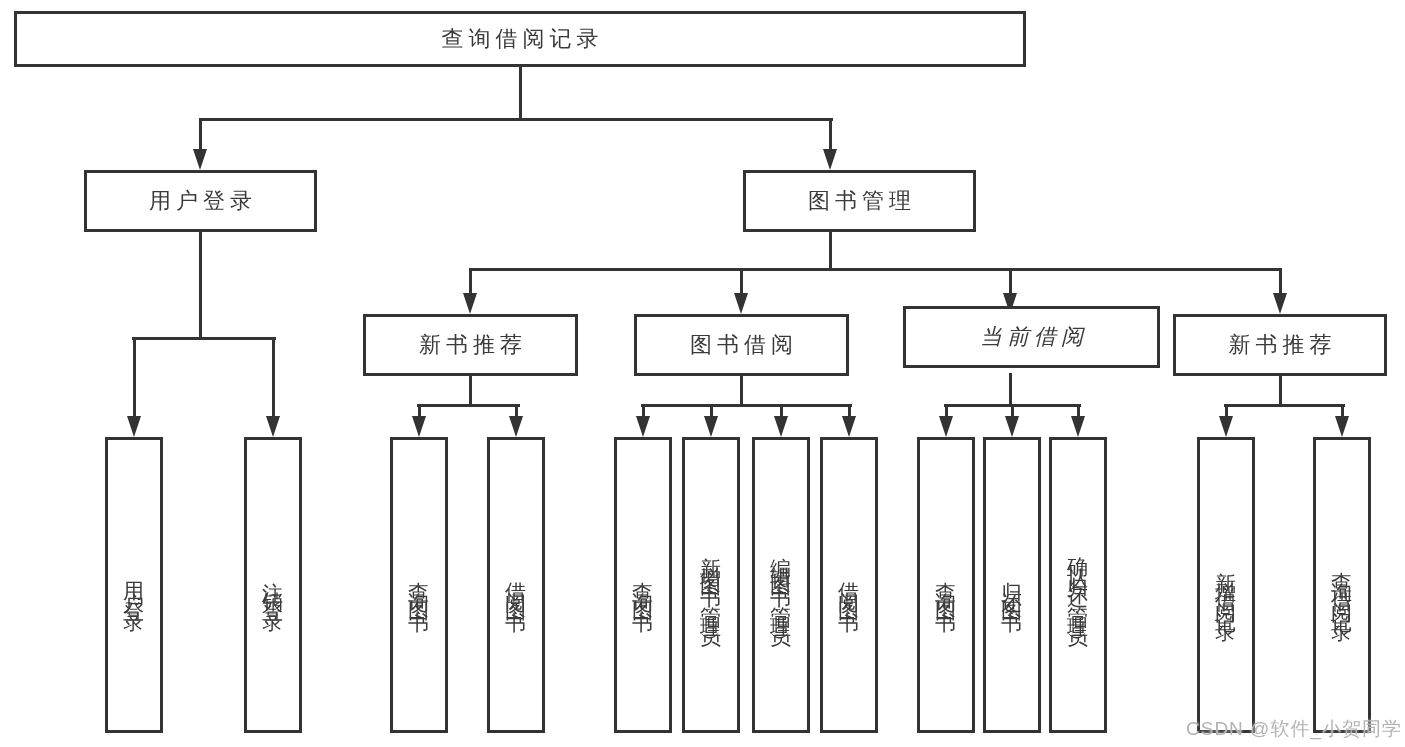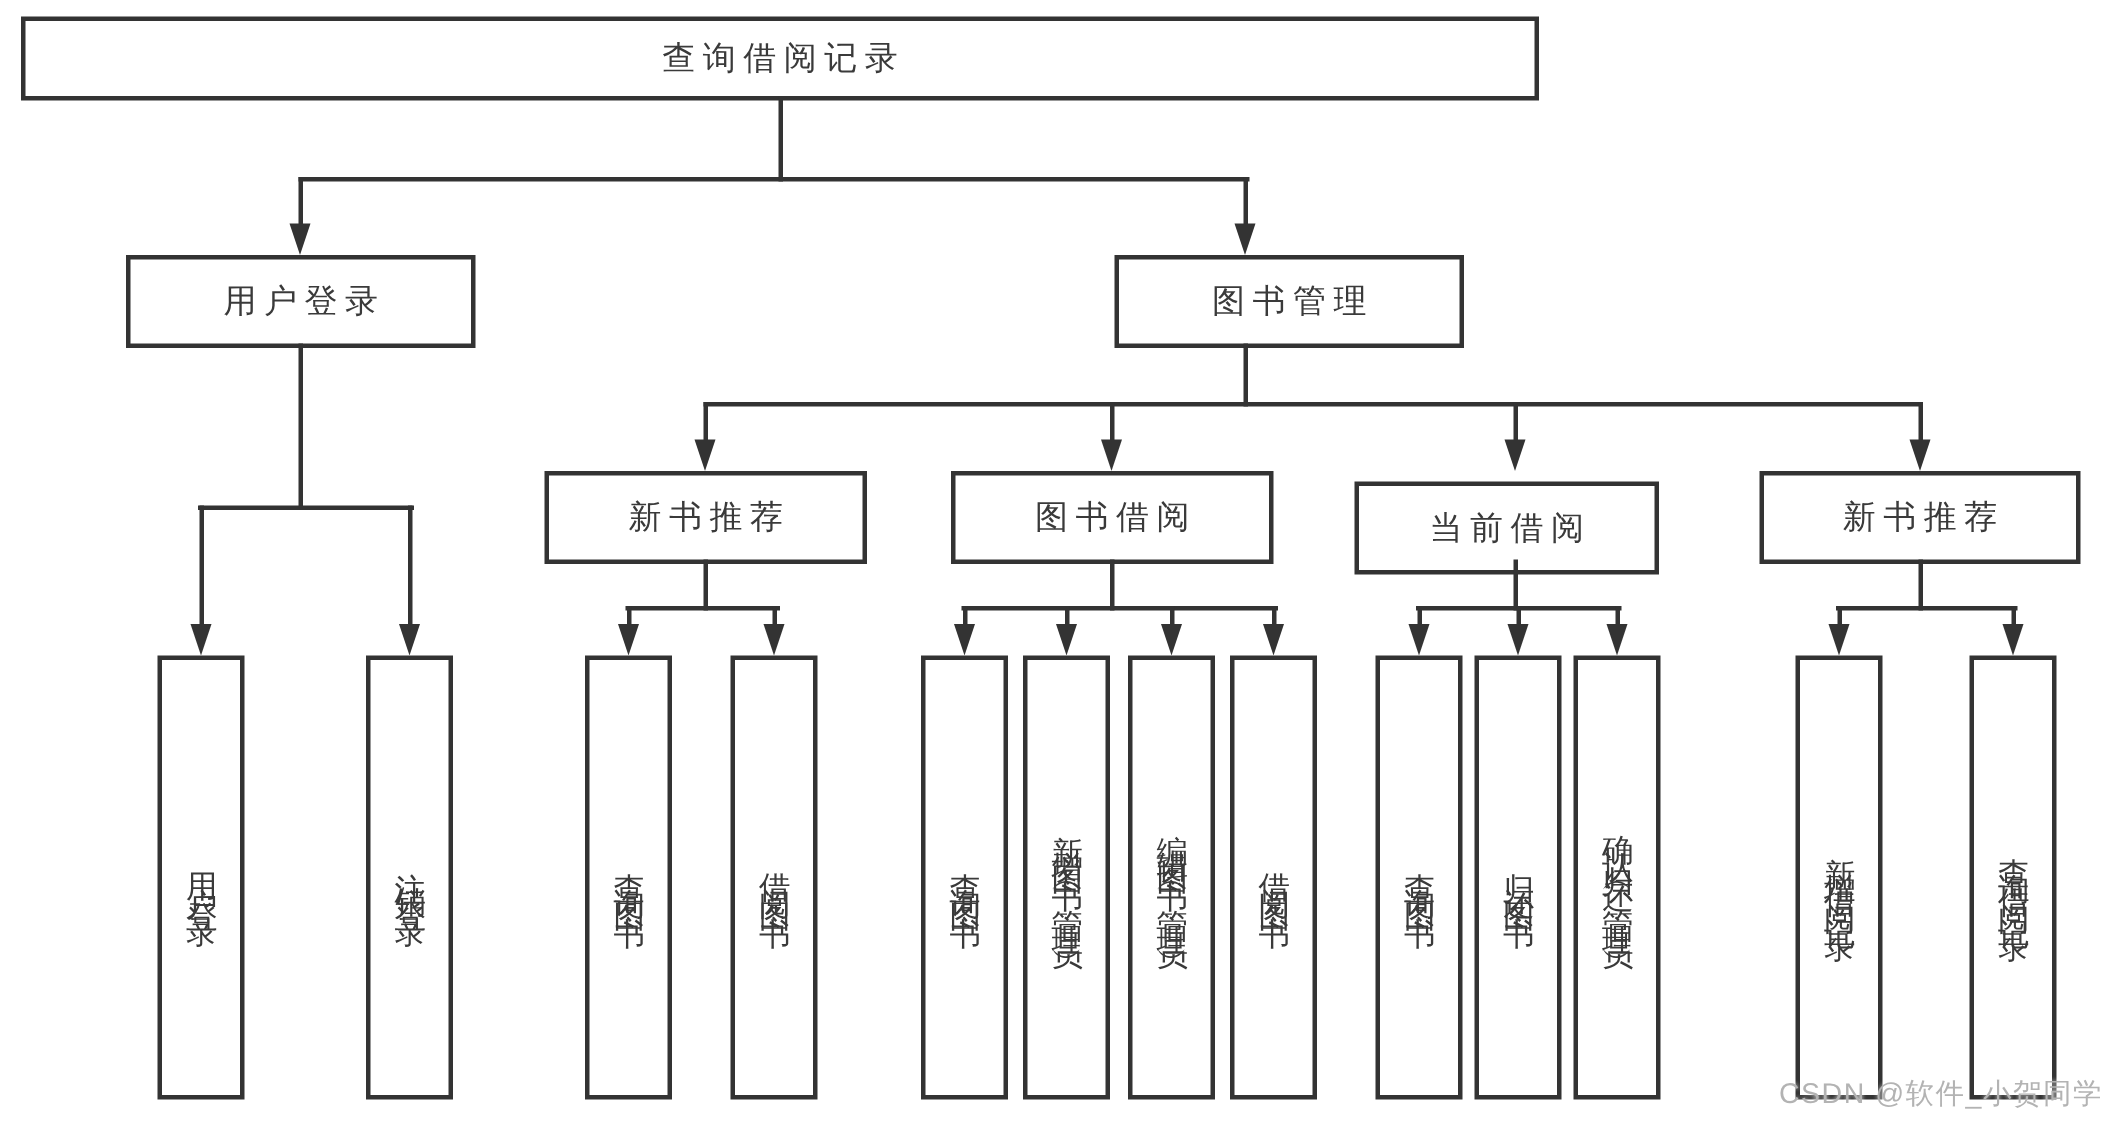--- a/index.html
+++ b/index.html
@@ -94,21 +94,21 @@
   <div class="arrow" style="left:1003px; top:293px;"></div>
   <div class="v-line" style="left:1279px; top:268px; height:28px;"></div>
   <div class="arrow" style="left:1273px; top:293px;"></div>
 
   <div class="box" style="left:634px; top:314px; width:215px; height:62px;">
     <span class="h-label">图书借阅</span>
   </div>
   <div class="box" style="left:363px; top:314px; width:215px; height:62px;">
     <span class="h-label">新书推荐</span>
   </div>
-  <div class="box" style="left:903px; top:321px; width:203px; height:62px;">
+  <div class="box" style="left:903px; top:306px; width:257px; height:62px;font-style:italic;">
     <span class="h-label">当前借阅</span>
   </div>
   <div class="box" style="left:1173px; top:314px; width:214px; height:62px;">
     <span class="h-label">新书推荐</span>
   </div>
 
   <div class="v-line" style="left:469px; top:373px; height:34px;"></div>
   <div class="h-line" style="left:417px; top:404px; width:103px;"></div>
   <div class="v-line" style="left:418px; top:404px; height:15px;"></div>
   <div class="arrow" style="left:412px; top:416px;"></div>

